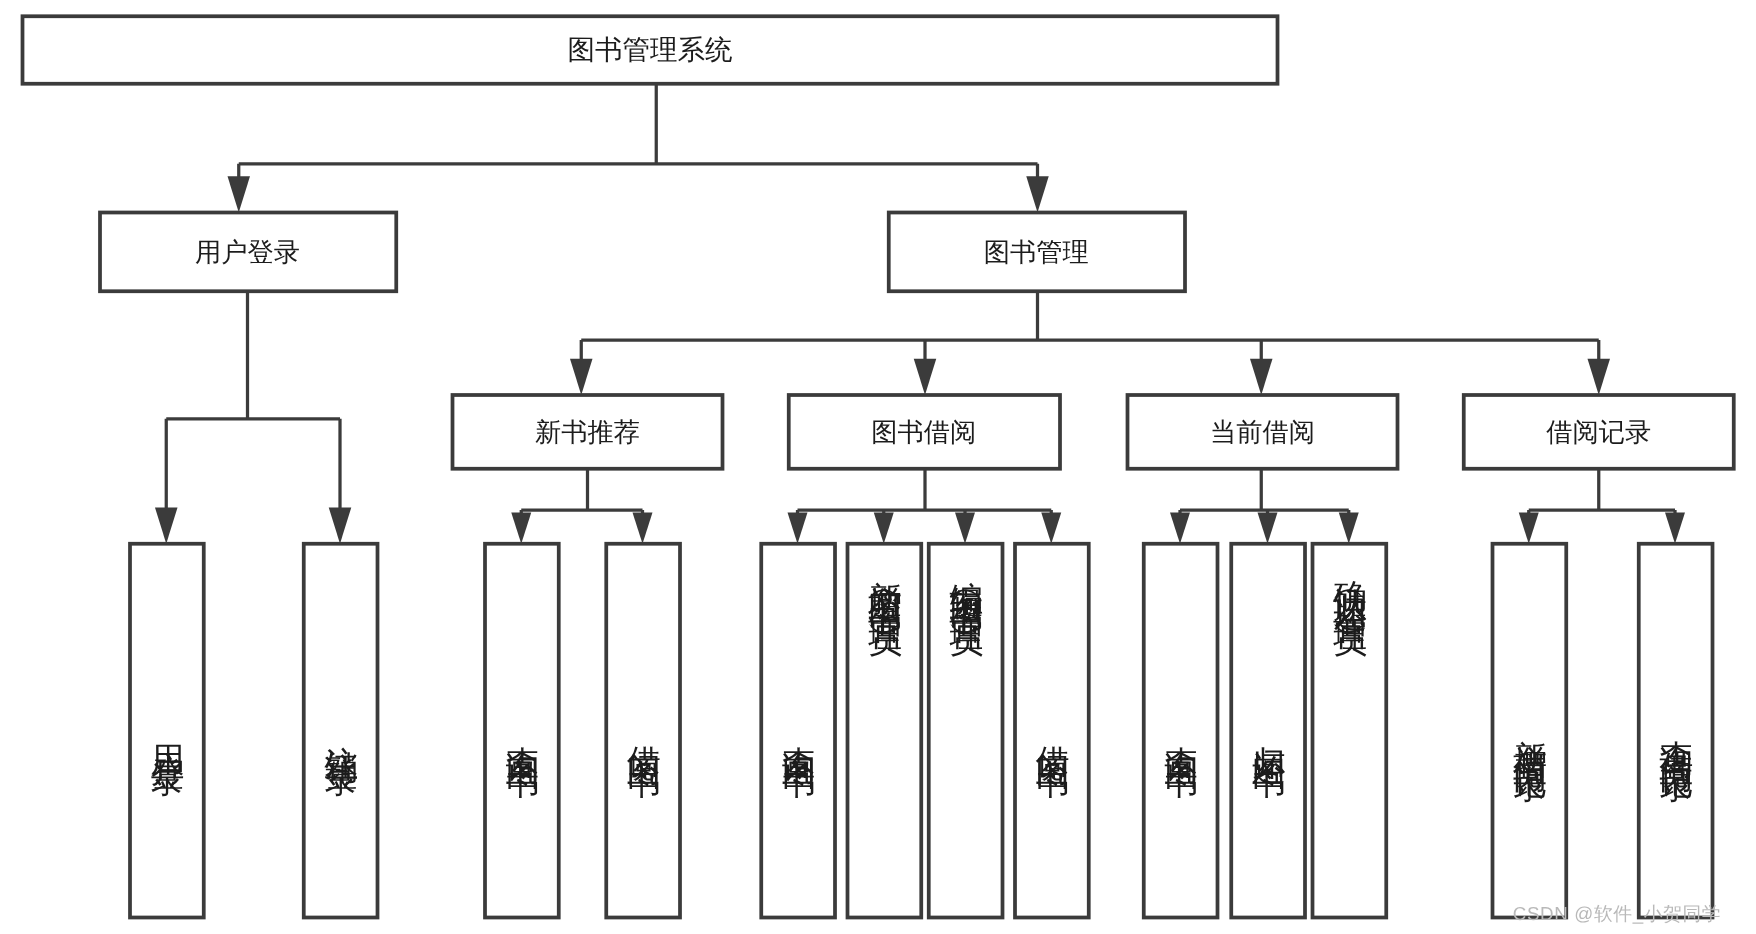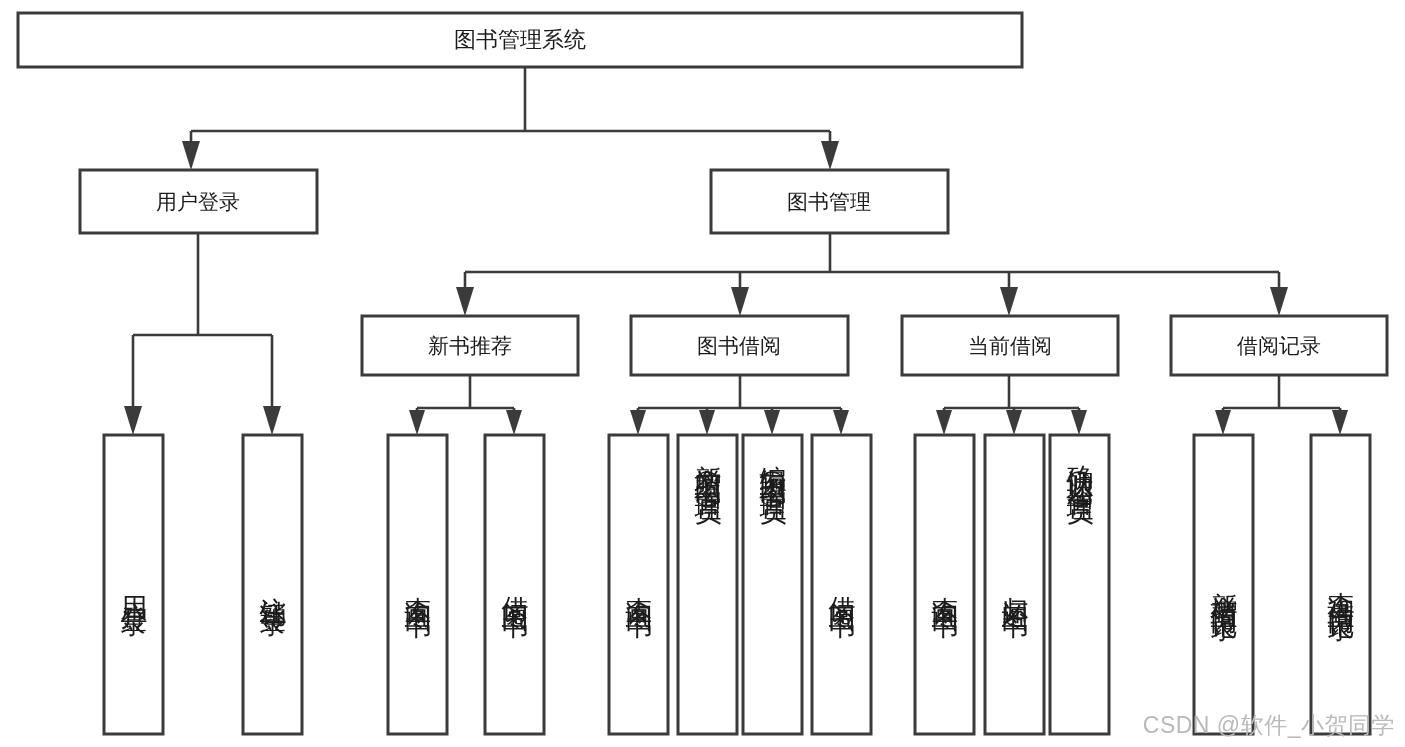--- a/index.html
+++ b/index.html
@@ -63,24 +63,24 @@
     color: #1c1c1c;
     display: flex;
     align-items: center;
     justify-content: center;
     white-space: nowrap;
     pointer-events: none;
     user-select: none;
   }
   #watermark {
     position: absolute;
-    right: 10px;
+    right: 28px;
     bottom: 6px;
     font-family: "Liberation Sans", "DejaVu Sans", sans-serif;
-    font-size: 23px;
+    font-size: 15px;
     color: #b9b9b9;
     letter-spacing: 0.5px;
     white-space: nowrap;
   }
 </style>
 </head>
 <body>
 
 <div id="diagram-root">
 

